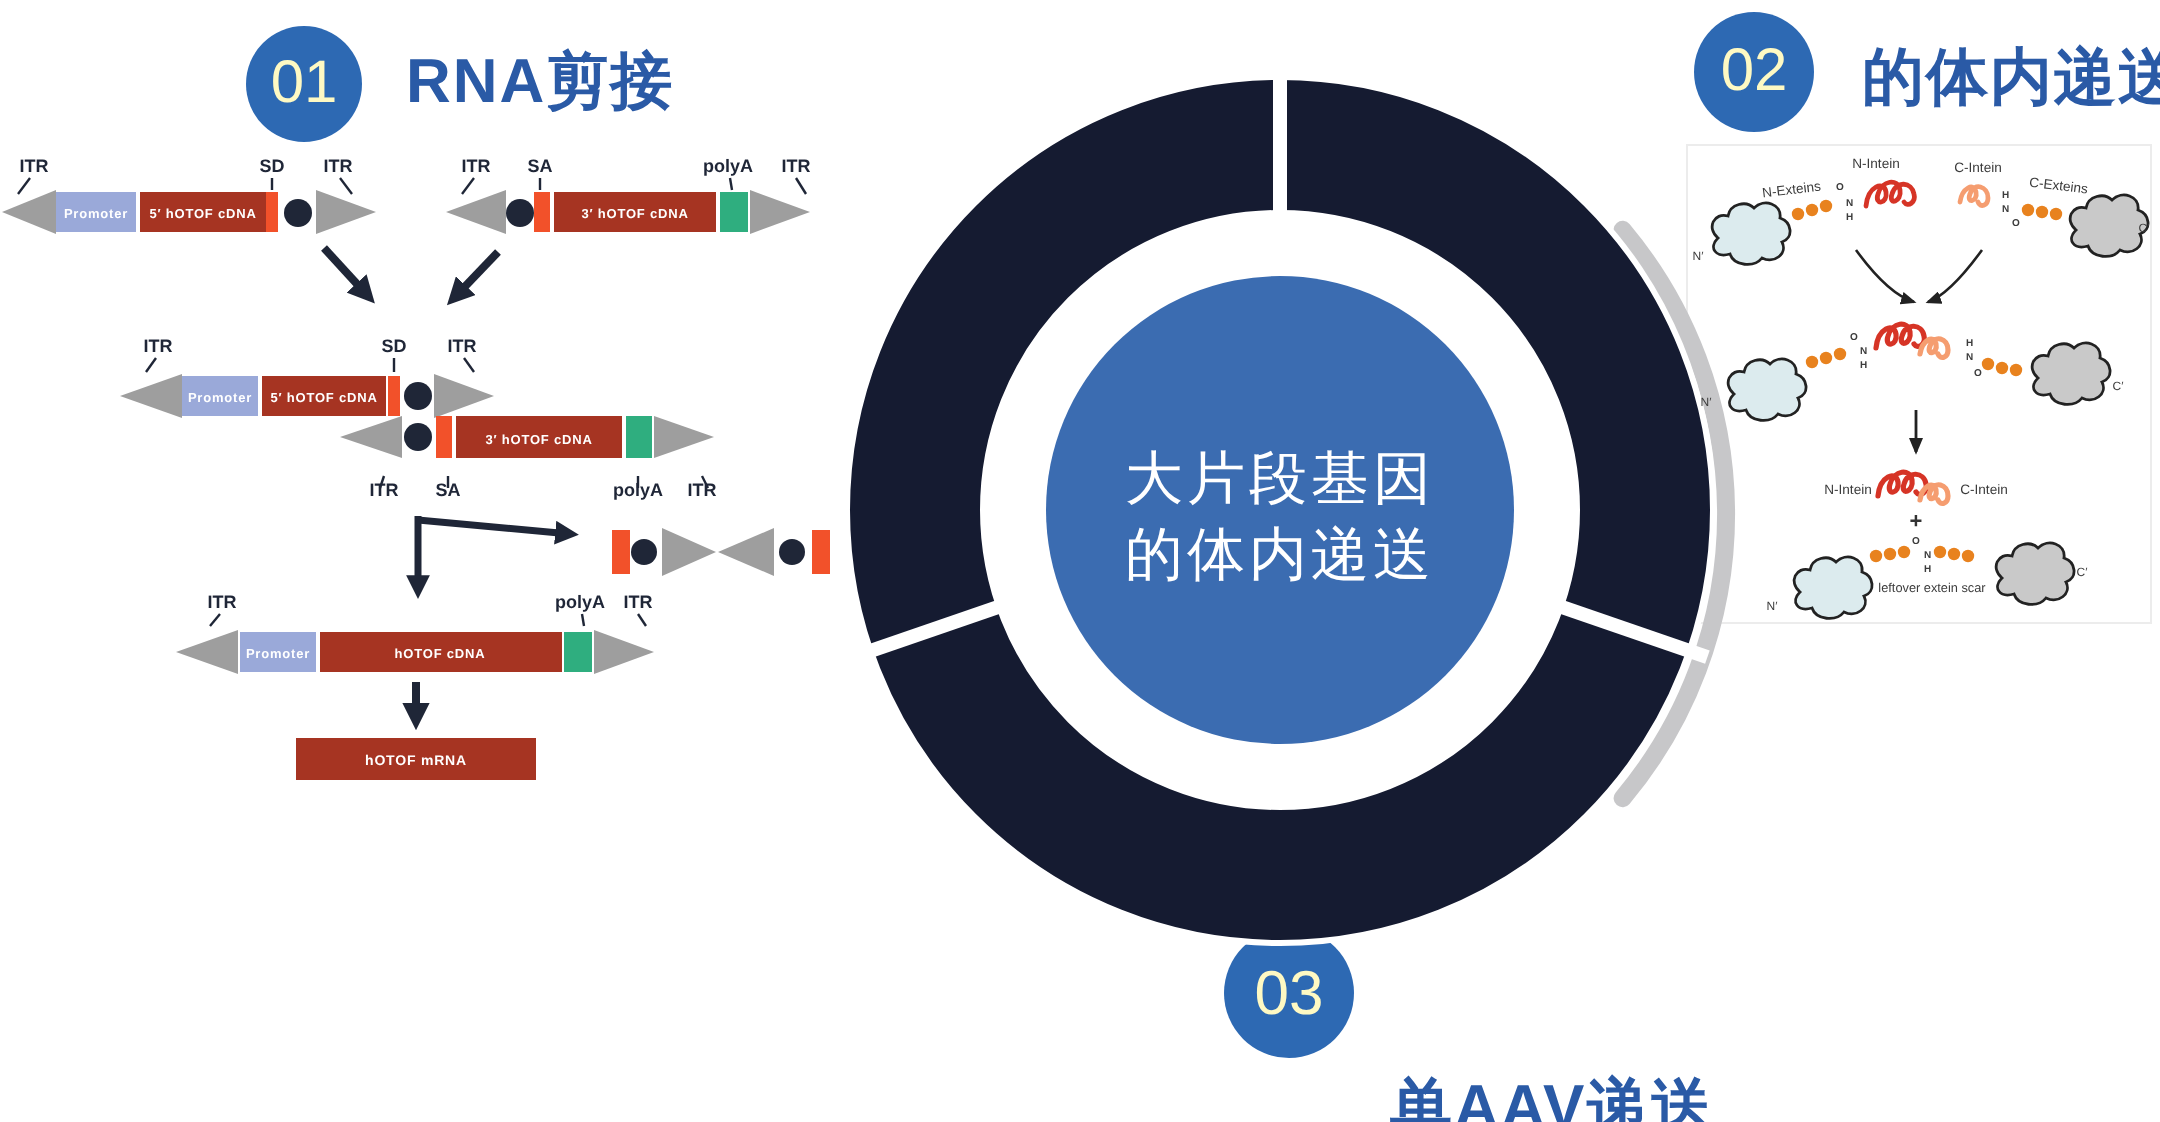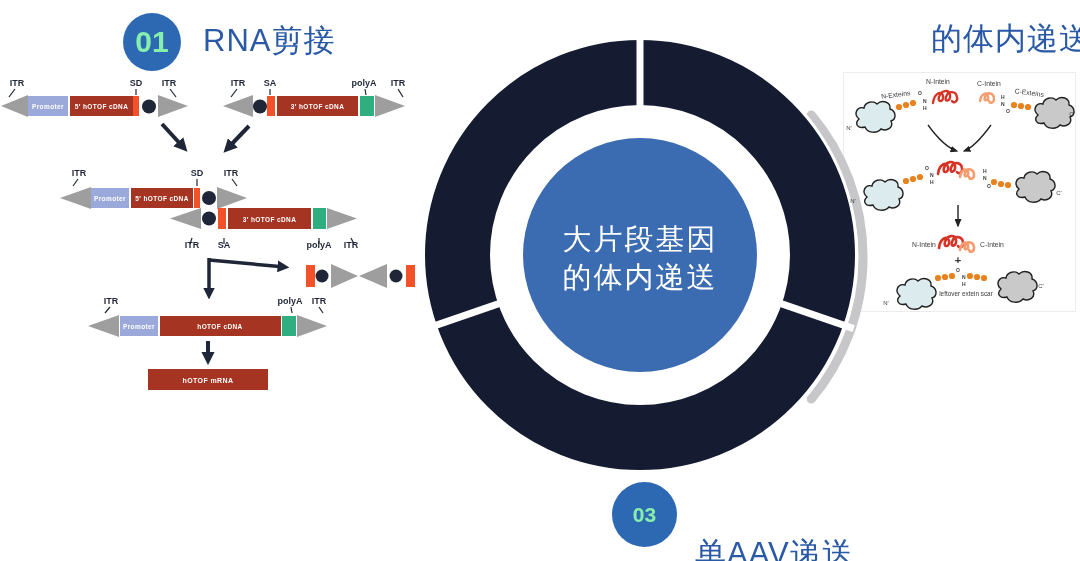--- a/index.html
+++ b/index.html
@@ -1,29 +1,29 @@
 <!DOCTYPE html>
 <html><head>
 <meta charset="utf-8">
 <style>
   html,body{margin:0;padding:0;background:#fff;}
   .stage{
     position:relative;width:1080px;height:561px;background:#fff;overflow:hidden;
     font-family:"Liberation Sans","DejaVu Sans",sans-serif;
   }
   .badge{
-    position:absolute;border-radius:50%;background:#2d69b3;color:#86efac;
+    position:absolute;border-radius:50%;background:#2d69b3;color:#fef9c3;
     display:flex;align-items:center;justify-content:center;
-    font-weight:bold;
+    font-weight:normal;
   }
   .badge.b1{left:123px;top:13px;width:58px;height:58px;font-size:30px;}
   .badge.b2{left:847px;top:6px;width:60px;height:60px;font-size:30px;}
-  .badge.b3{left:612px;top:482px;width:65px;height:65px;font-size:21px;}
+  .badge.b3{left:612px;top:464px;width:65px;height:65px;font-size:31px;}
   .sec-title{
-    position:absolute;color:#2a5aa6;font-weight:normal;font-size:31px;
+    position:absolute;color:#2a5aa6;font-weight:bold;font-size:31px;
     letter-spacing:1px;white-space:nowrap;
   }
   .sec-title.t1{left:203px;top:20px;}
   .sec-title.t2{left:931px;top:18px;}
   .sec-title.t3{left:695px;top:497px;margin-top:36px;}
   .panel02{
     position:absolute;left:843px;top:72px;width:233px;height:240px;
     background:#ffffff;border:1px solid #ececec;box-sizing:border-box;
   }
   svg{position:absolute;}
@@ -34,20 +34,21 @@
   .p-atom{font-size:5px;fill:#3c3c3c;font-weight:bold;}
   .center-text{fill:#ffffff;font-size:29px;font-weight:500;letter-spacing:2px;}
 </style>
 </head>
 <body>
 
 <div class="stage">
 
   <div class="badge b1">01</div>
   <div class="sec-title t1">RNA剪接</div>
+  <div class="badge b2">02</div>
   <div class="sec-title t2">的体内递送</div>
   <div class="badge b3">03</div>
   <div class="sec-title t3">单AAV递送</div>
 
   <div class="panel02"></div>
 
   <svg style="left:410px;top:20px;" width="470" height="470" viewBox="410 20 470 470">
     <path d="M811.3,114.9 A221,221 0 0 1 811.3,399.1" fill="none" stroke="#c7c7c9" stroke-width="9" stroke-linecap="round"></path>
     <circle cx="640" cy="255" r="218" fill="#ffffff"></circle>
     <circle cx="640" cy="255" r="182.5" fill="none" stroke="#151b31" stroke-width="65"></circle>

